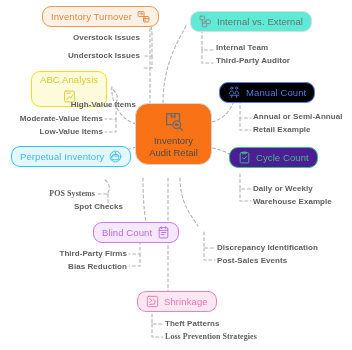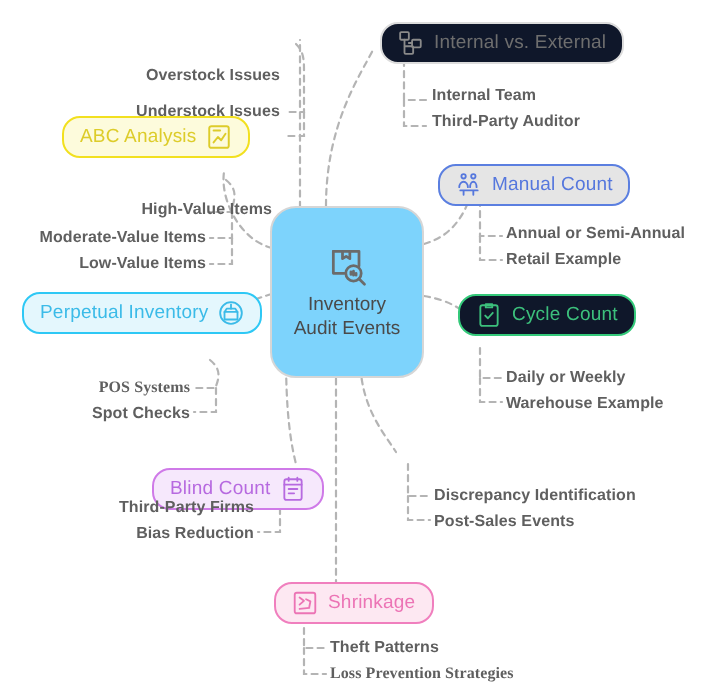--- a/index.html
+++ b/index.html
@@ -21,42 +21,42 @@
     padding:3px 8px;
     white-space:nowrap;
     line-height:1;
   }
   .node .lbl{font-size:9.5px;letter-spacing:.1px;}
   .node .ico{display:inline-flex;align-items:center;justify-content:center;width:13px;height:13px;flex:none;}
   .node .ico svg{width:13px;height:13px;display:block;}
 
   
   #center-node{
-    position:absolute;left:135px;top:103px;width:77px;height:86px;
-    border-radius:13px;background:#7dd3fc;border:1.2px solid #d6d6d6;
+    position:absolute;left:135px;top:103px;width:77px;height:62px;
+    border-radius:13px;background:#f97316;border:1.2px solid #d6d6d6;
     display:flex;flex-direction:column;align-items:center;justify-content:center;gap:3px;
     box-sizing:border-box;
   }
   #center-node .ctitle{
     font-size:9.5px;color:#4a4a4a;text-align:center;line-height:1.22;
   }
   #center-node .cico svg{width:22px;height:22px;display:block;}
 
   
   .n-orange{background:#fdf0e4;border:1.4px solid #f0974a;}
   .n-orange .lbl{color:#e08a43;}
-  .n-gray{background:#0f172a;border:1.4px solid #dcdcdc;}
+  .n-gray{background:#5eead4;border:1.4px solid #dcdcdc;}
   .n-gray .lbl{color:#6e6e6e;}
   .n-yellow{background:#fdfbdc;border:1.6px solid #f2e01f;}
   .n-yellow .lbl{color:#ddcc2a;}
-  .n-blue{background:#e5e5e5;border:1.4px solid #5b7fe0;}
+  .n-blue{background:#000000;border:1.4px solid #5b7fe0;}
   .n-blue .lbl{color:#5577dd;}
   .n-cyan{background:#e4f7fd;border:1.6px solid #2ec8f5;}
   .n-cyan .lbl{color:#3bbbe8;}
-  .n-green{background:#0f172a;border:1.4px solid #34c97a;}
+  .n-green{background:#4c1d95;border:1.4px solid #34c97a;}
   .n-green .lbl{color:#3cc07c;}
   .n-purple{background:#f6e8fc;border:1.4px solid #cf7ae8;}
   .n-purple .lbl{color:#b76ae0;}
   .n-red{background:#fde9e4;border:1.4px solid #f4715a;}
   .n-red .lbl{color:#ee7056;}
   .n-pink{background:#fde8f2;border:1.4px solid #f07fbe;}
   .n-pink .lbl{color:#ec74b5;}
 
   .sub{
     position:absolute;
@@ -123,42 +123,53 @@
         <path d="M4 4h14v8"></path>
         <path d="M4 4v12h6"></path>
         <path d="M9 4v4l2-1.3L13 8V4"></path>
         <circle cx="15" cy="16" r="4.2"></circle>
         <path d="M18.1 19.1L21 22"></path>
         <path d="M13.6 16.6v-1.4M15 17v-2.2M16.4 17v-1"></path>
       </svg>
     </span>
     <div class="ctitle">
       <span>Inventory</span><br>
-      <span>Audit Events</span>
+      <span>Audit Retail</span>
     </div>
   </div>
 
+  <div class="node n-orange" style="left:42px;top:6px;">
+    <span class="lbl">Inventory Turnover</span>
+    <span class="ico">
+      <svg viewBox="0 0 24 24" fill="none" stroke="#e08a43" stroke-width="1.7" stroke-linecap="round" stroke-linejoin="round">
+        <rect x="2" y="3" width="11" height="9" rx="1.5"></rect>
+        <path d="M5 7h5M8.5 5l2 2-2 2"></path>
+        <rect x="12" y="12" width="10" height="10" rx="1.5"></rect>
+        <path d="M12 16h10M15 12v10"></path>
+      </svg>
+    </span>
+  </div>
   <div class="sub r" style="left:0px;top:34px;width:140px;">Overstock Issues</div>
   <div class="sub r" style="left:0px;top:52px;width:140px;">Understock Issues</div>
 
   <div class="node n-gray" style="left:190px;top:11px;">
     <span class="ico">
       <svg viewBox="0 0 24 24" fill="none" stroke="#8a8a8a" stroke-width="1.7" stroke-linecap="round" stroke-linejoin="round">
         <rect x="2" y="2" width="8" height="7" rx="1"></rect>
         <rect x="13" y="9" width="8" height="7" rx="1"></rect>
         <rect x="6" y="15" width="8" height="7" rx="1"></rect>
         <path d="M6 9v6M10 12h3"></path>
       </svg>
     </span>
     <span class="lbl">Internal vs. External</span>
   </div>
   <div class="sub" style="left:216px;top:44px;">Internal Team</div>
   <div class="sub" style="left:216px;top:57px;">Third-Party Auditor</div>
 
-  <div class="node n-yellow" style="left:31px;top:58px;">
+  <div class="node n-yellow" style="left:31px;top:71px;flex-direction:column;">
     <span class="lbl">ABC Analysis</span>
     <span class="ico">
       <svg viewBox="0 0 24 24" fill="none" stroke="#ddcc2a" stroke-width="1.8" stroke-linecap="round" stroke-linejoin="round">
         <rect x="3" y="2" width="18" height="20" rx="2"></rect>
         <path d="M7 6h6"></path>
         <path d="M7 17l4-5 3 3 4-6"></path>
       </svg>
     </span>
   </div>
   <div class="sub r" style="left:0px;top:101px;width:103px;padding-left:33px;">High-Value Items</div>
@@ -185,36 +196,36 @@
     <span class="ico">
       <svg viewBox="0 0 24 24" fill="none" stroke="#3bbbe8" stroke-width="1.7" stroke-linecap="round" stroke-linejoin="round">
         <circle cx="12" cy="12" r="10"></circle>
         <path d="M6 11h12v7H6z"></path>
         <path d="M6 11l2-3h8l2 3"></path>
         <path d="M12 4v4"></path>
       </svg>
     </span>
   </div>
   <div class="sub r" style="left:0px;top:190px;width:95px;font-family:Liberation Serif, serif;">POS Systems</div>
-  <div class="sub r" style="left:0px;top:203px;width:95px;">Spot Checks</div>
+  <div class="sub r" style="left:0px;top:203px;width:95px;padding-left:28px;">Spot Checks</div>
 
   <div class="node n-green" style="left:229px;top:147px;">
     <span class="ico">
       <svg viewBox="0 0 24 24" fill="none" stroke="#3cc07c" stroke-width="1.7" stroke-linecap="round" stroke-linejoin="round">
         <rect x="4" y="3" width="16" height="19" rx="2"></rect>
         <path d="M9 2h6v3H9z"></path>
         <path d="M8.5 12.5l2.5 2.5 4.5-5"></path>
       </svg>
     </span>
     <span class="lbl">Cycle Count</span>
   </div>
   <div class="sub" style="left:253px;top:185px;">Daily or Weekly</div>
   <div class="sub" style="left:253px;top:198px;">Warehouse Example</div>
 
-  <div class="node n-purple" style="left:76px;top:222px;margin-top:12px;">
+  <div class="node n-purple" style="left:93px;top:222px;">
     <span class="lbl">Blind Count</span>
     <span class="ico">
       <svg viewBox="0 0 24 24" fill="none" stroke="#b76ae0" stroke-width="1.7" stroke-linecap="round" stroke-linejoin="round">
         <rect x="4" y="3" width="16" height="19" rx="2"></rect>
         <path d="M8 1.5v3M16 1.5v3M4 8h16"></path>
         <path d="M8 12h8M8 16h5"></path>
       </svg>
     </span>
   </div>
   <div class="sub r" style="left:0px;top:250px;width:127px;">Third-Party Firms</div>

